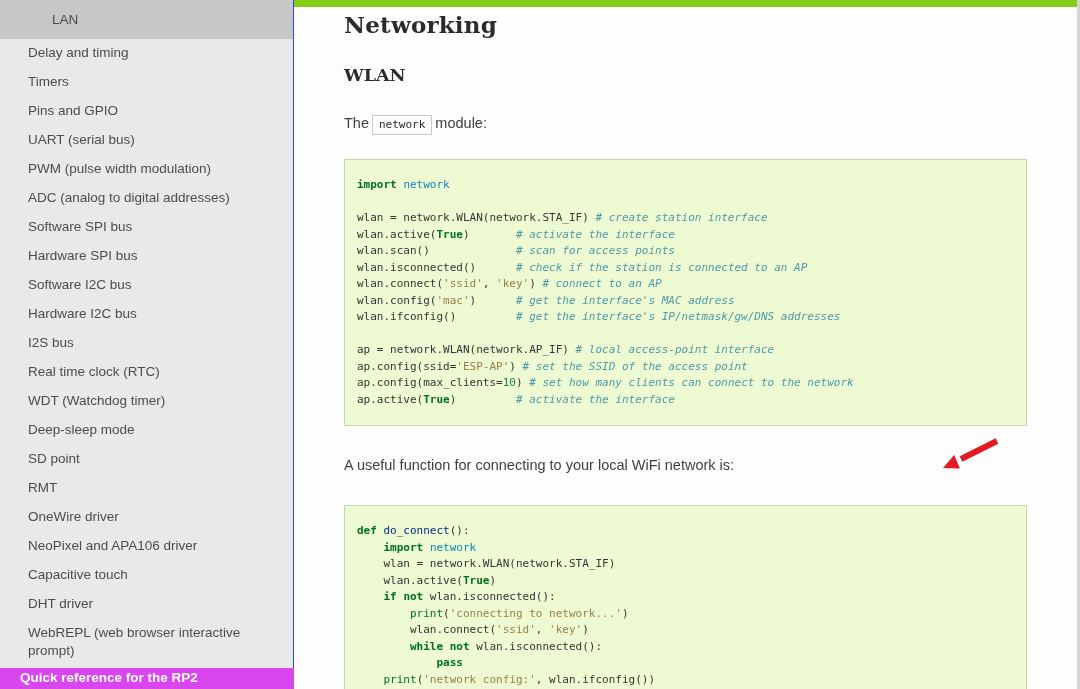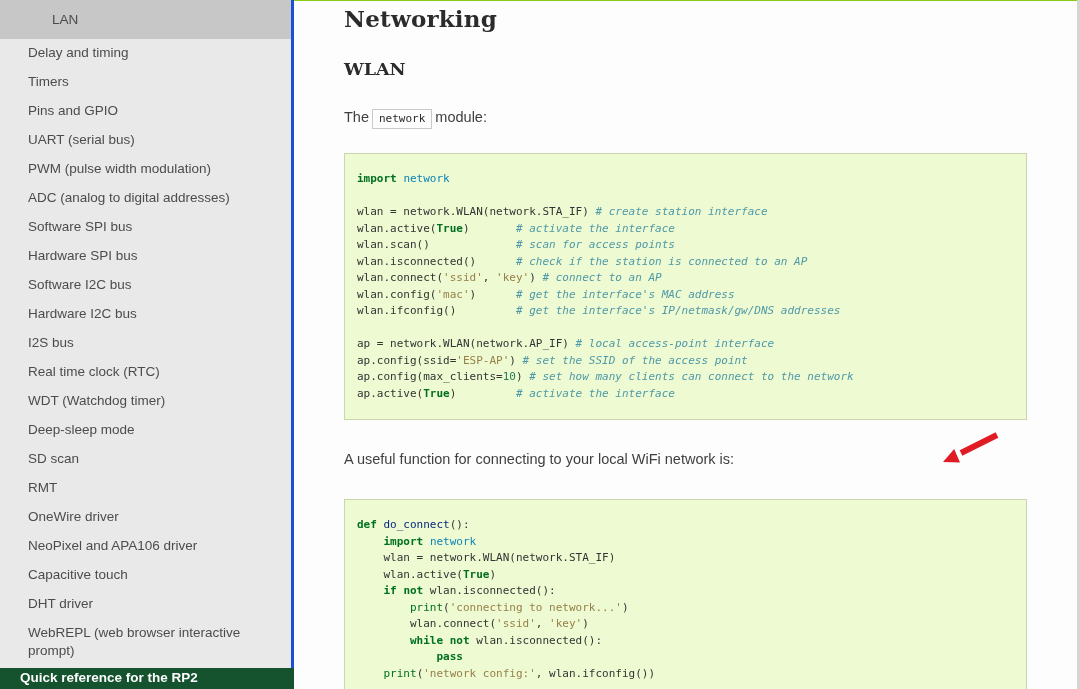--- a/index.html
+++ b/index.html
@@ -2,33 +2,33 @@
 <html><head>
 <meta charset="utf-8">
 <style>
   * { margin:0; padding:0; box-sizing:border-box; }
   html,body { width:1080px; height:689px; overflow:hidden; background:#fff;
               font-family:"Liberation Sans", sans-serif; }
   .page { position:relative; width:1080px; height:689px; display:flex; }
 
   
   aside { position:relative; width:294px; height:689px; background:#e9e9e9;
-          border-right:3px solid #1d4ed8; flex:0 0 294px; }
+          border-right:1px solid #1d4ed8; flex:0 0 294px; }
   .side-sel { height:39px; background:#c7c7c7; color:#4c4c4c; font-size:13.5px;
               line-height:39px; padding-left:52px; cursor:pointer; }
   nav { display:block; }
   .side-item { color:#4c4c4c; font-size:13.5px; line-height:18px;
                padding:5px 8px 6px 28px; cursor:pointer; }
   .side-footer { position:absolute; left:0; bottom:0; width:294px; height:21px;
-                 background:#14532d; color:#fdfdfd; font-size:13.5px; font-weight:600;
+                 background:#d946ef; color:#fdfdfd; font-size:13.5px; font-weight:600;
                  line-height:20px; padding-left:20px; cursor:pointer; }
 
   
   main { position:relative; flex:1 1 auto; background:#fdfdfd; height:689px;
-         padding:0 50px 0 50px; border-top:1px solid #84cc16; overflow:hidden; }
+         padding:0 50px 0 50px; border-top:7px solid #84cc16; overflow:hidden; }
   h1 { font-family:"DejaVu Serif", serif; font-size:23px; font-weight:bold;
        color:#2b2b2b; margin-top:4px; letter-spacing:0.2px; }
   h2 { font-family:"DejaVu Serif", serif; font-size:17.5px; font-weight:bold;
        color:#2b2b2b; margin-top:27px; }
   .para { font-size:14.5px; color:#3f3f3f; margin-top:28px; line-height:21px; }
   .inline-code { font-family:"DejaVu Sans Mono", monospace; font-size:11px;
                  background:#fdfdfd; border:1px solid #c9c9c9; color:#2b2b2b;
                  padding:2px 6px 3px 6px; margin:0 3px; }
   .note { margin-top:29px; }
 
@@ -68,21 +68,21 @@
         <div class="side-item">PWM (pulse width modulation)</div>
         <div class="side-item">ADC (analog to digital addresses)</div>
         <div class="side-item">Software SPI bus</div>
         <div class="side-item">Hardware SPI bus</div>
         <div class="side-item">Software I2C bus</div>
         <div class="side-item">Hardware I2C bus</div>
         <div class="side-item">I2S bus</div>
         <div class="side-item">Real time clock (RTC)</div>
         <div class="side-item">WDT (Watchdog timer)</div>
         <div class="side-item">Deep-sleep mode</div>
-        <div class="side-item">SD scan</div>
+        <div class="side-item">SD point</div>
         <div class="side-item">RMT</div>
         <div class="side-item">OneWire driver</div>
         <div class="side-item">NeoPixel and APA106 driver</div>
         <div class="side-item">Capacitive touch</div>
         <div class="side-item">DHT driver</div>
         <div class="side-item">WebREPL (web browser interactive prompt)</div>
       </nav>
     <div class="side-footer">Quick reference for the RP2</div>
   </aside>
 

